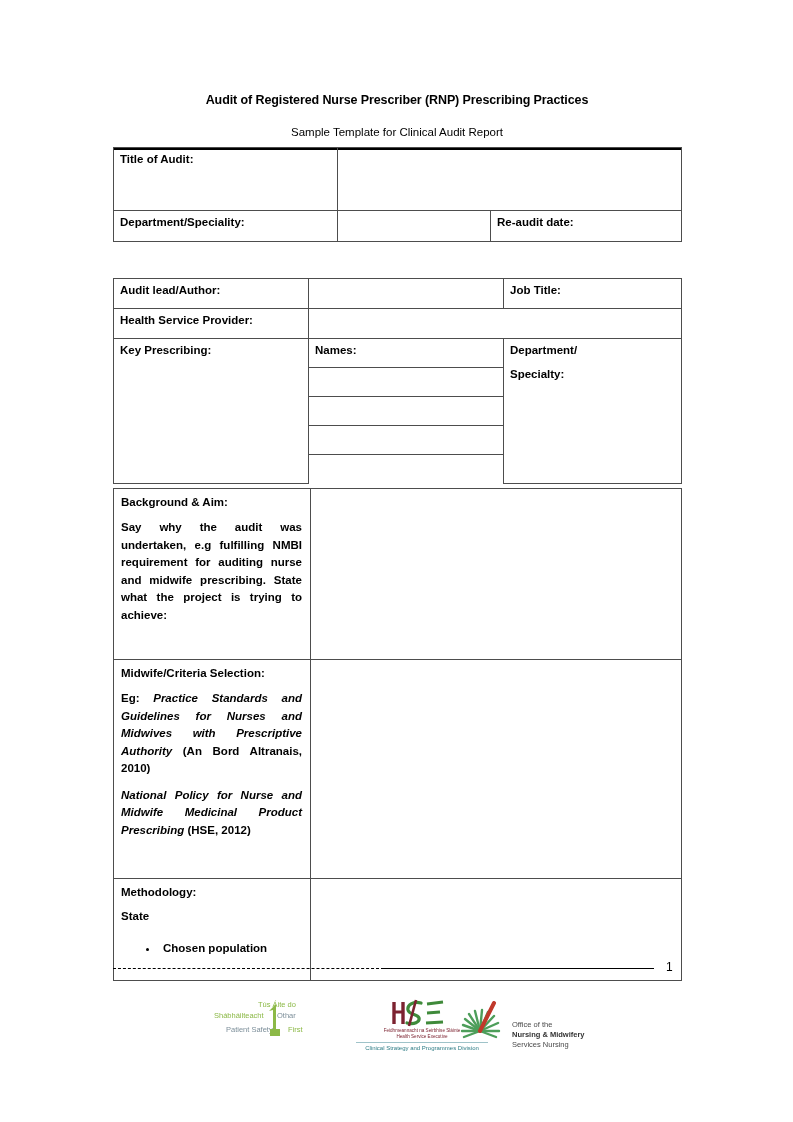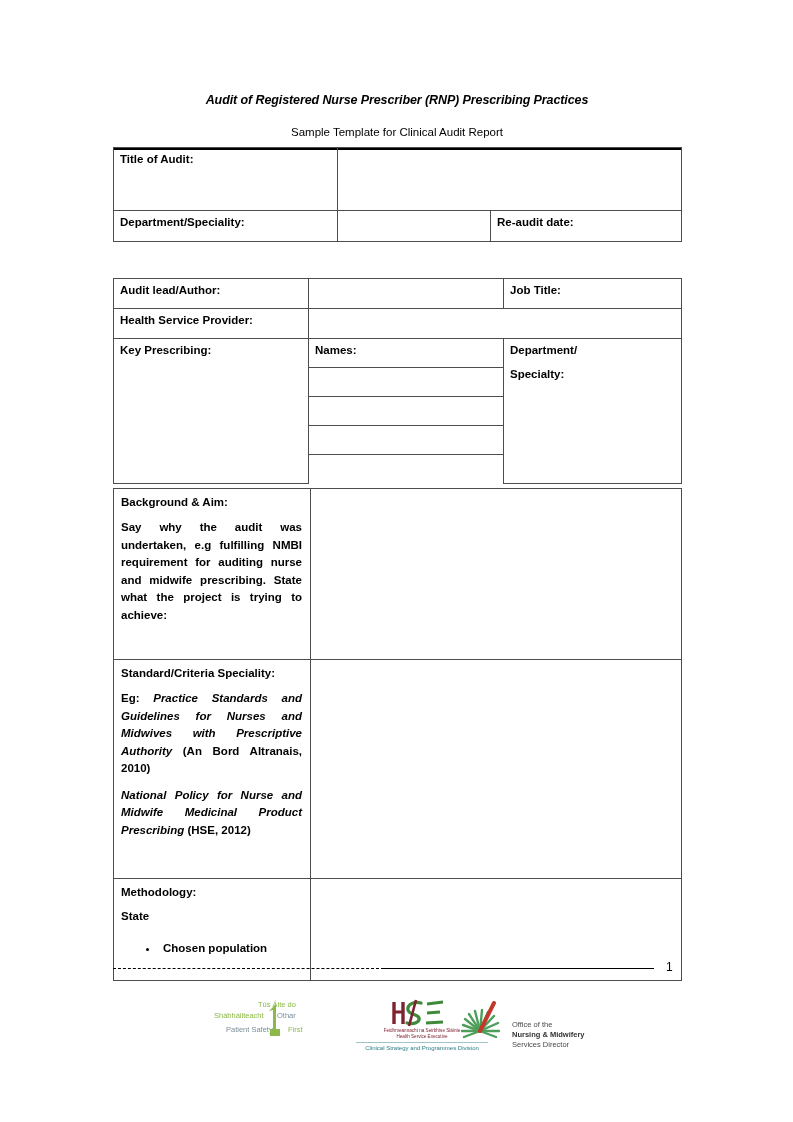--- a/index.html
+++ b/index.html
@@ -26,21 +26,20 @@
     top: 92px;
     width: 568px;
   }
   .doc-title {
     font-size: 12.5px;
     font-weight: bold;
     text-align: center;
     letter-spacing: -0.1px;
     margin: 0;
     line-height: 16px;
-    font-style: italic;
   }
   .doc-subtitle {
     font-size: 11.5px;
     font-weight: normal;
     text-align: center;
     margin: 0;
     padding-top: 17px;
     line-height: 15px;
   }
   .head-rule {
@@ -337,21 +336,21 @@
       <tr>
         <td style="height:158px">
           <p class="sec-head">Background &amp; Aim:</p>
           <p class="sec-body">Say why the audit was undertaken, e.g fulfilling NMBI requirement for auditing nurse and midwife prescribing. State what the project is trying to achieve:</p>
         </td>
         <td class="blank"></td>
       </tr>
 
       <tr>
         <td style="height:206px">
-          <p class="sec-head">Standard/Criteria Speciality:</p>
+          <p class="sec-head">Midwife/Criteria Selection:</p>
           <p class="sec-body"><span>Eg:</span> <em>Practice Standards and Guidelines for Nurses and Midwives with Prescriptive Authority</em> <span>(An Bord Altranais, 2010)</span></p>
           <p class="sec-body"><em>National Policy for Nurse and Midwife Medicinal Product Prescribing</em> <span>(HSE, 2012)</span></p>
         </td>
         <td class="blank"></td>
       </tr>
 
       <tr>
         <td style="height:76px">
           <p class="sec-head">Methodology:</p>
           <p class="sec-head">State</p>
@@ -414,19 +413,19 @@
           <line x1="22" y1="30" x2="40" y2="22"></line>
           <line x1="22" y1="30" x2="41" y2="30"></line>
           <line x1="22" y1="30" x2="6" y2="36"></line>
           <line x1="22" y1="30" x2="38" y2="36"></line>
         </g>
         <path d="M22 30 L36 2" stroke="#c0392b" stroke-width="4" stroke-linecap="round" fill="none"></path>
       </svg>
       <div class="onmsd-txt">
         <div>Office of the</div>
         <div class="strong">Nursing &amp; Midwifery</div>
-        <div>Services Director</div>
+        <div>Services Nursing</div>
       </div>
     </div>
 
   </div>
 
 </div>
 
 </body></html>

